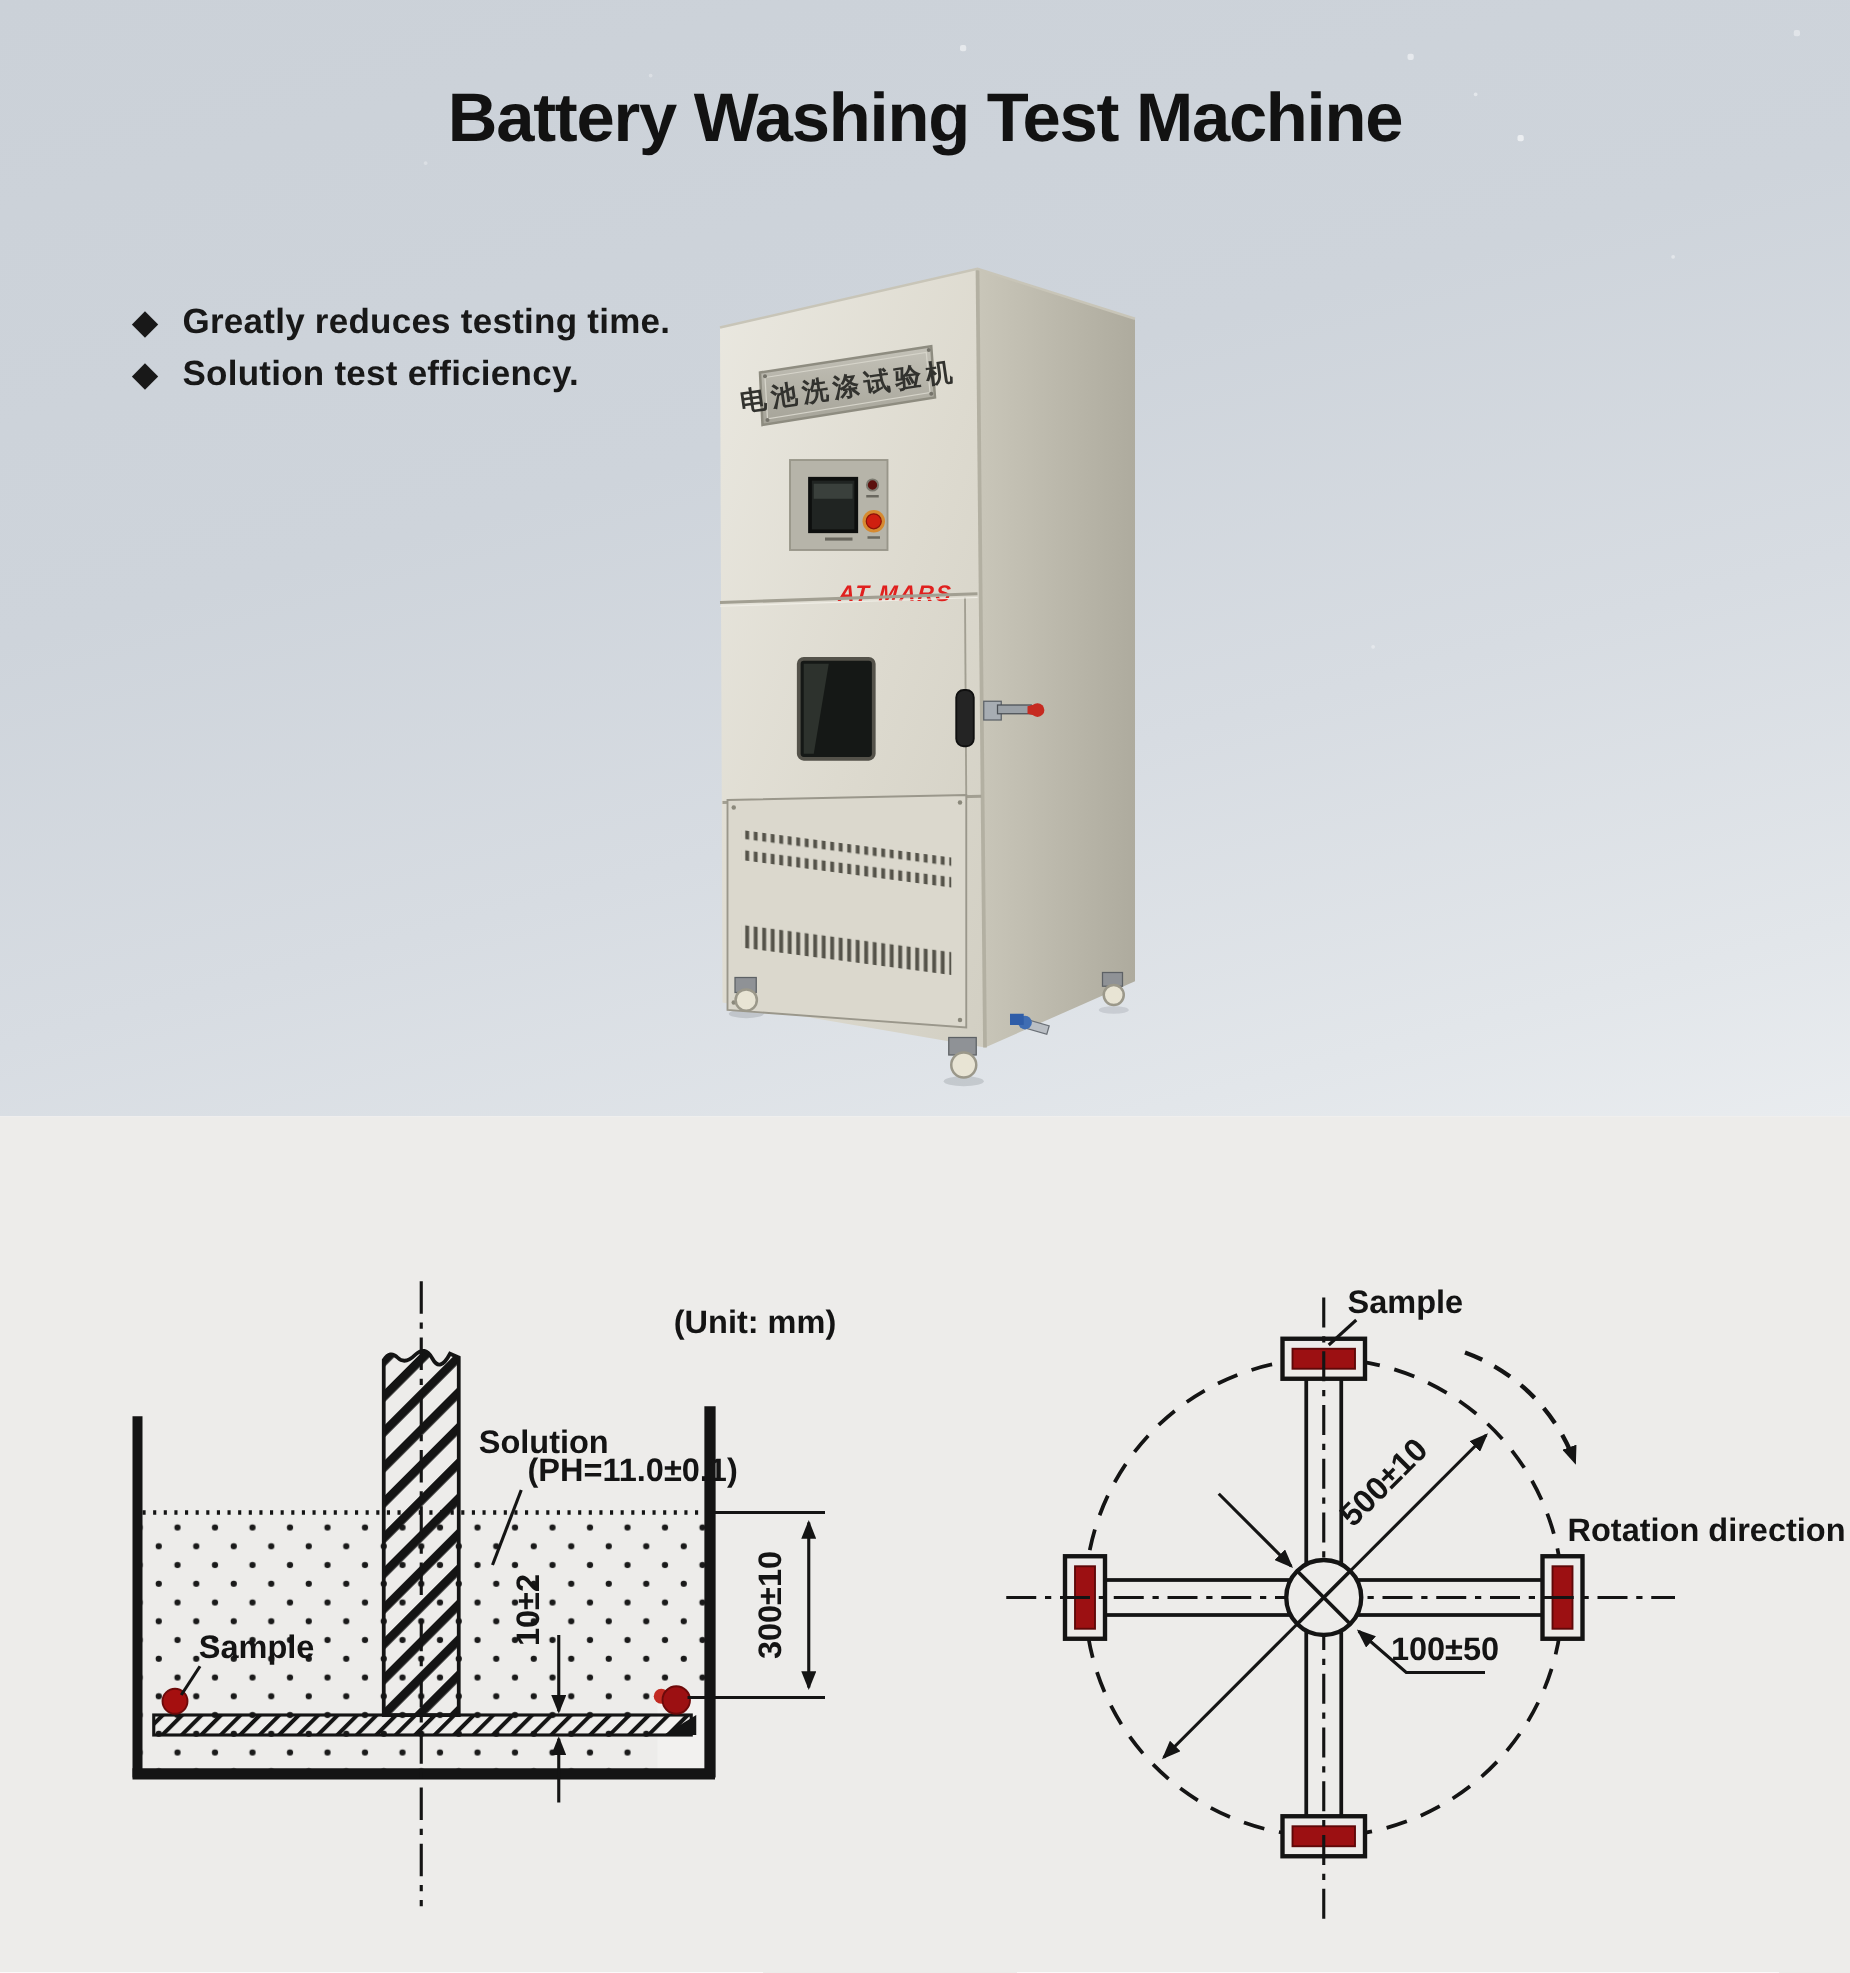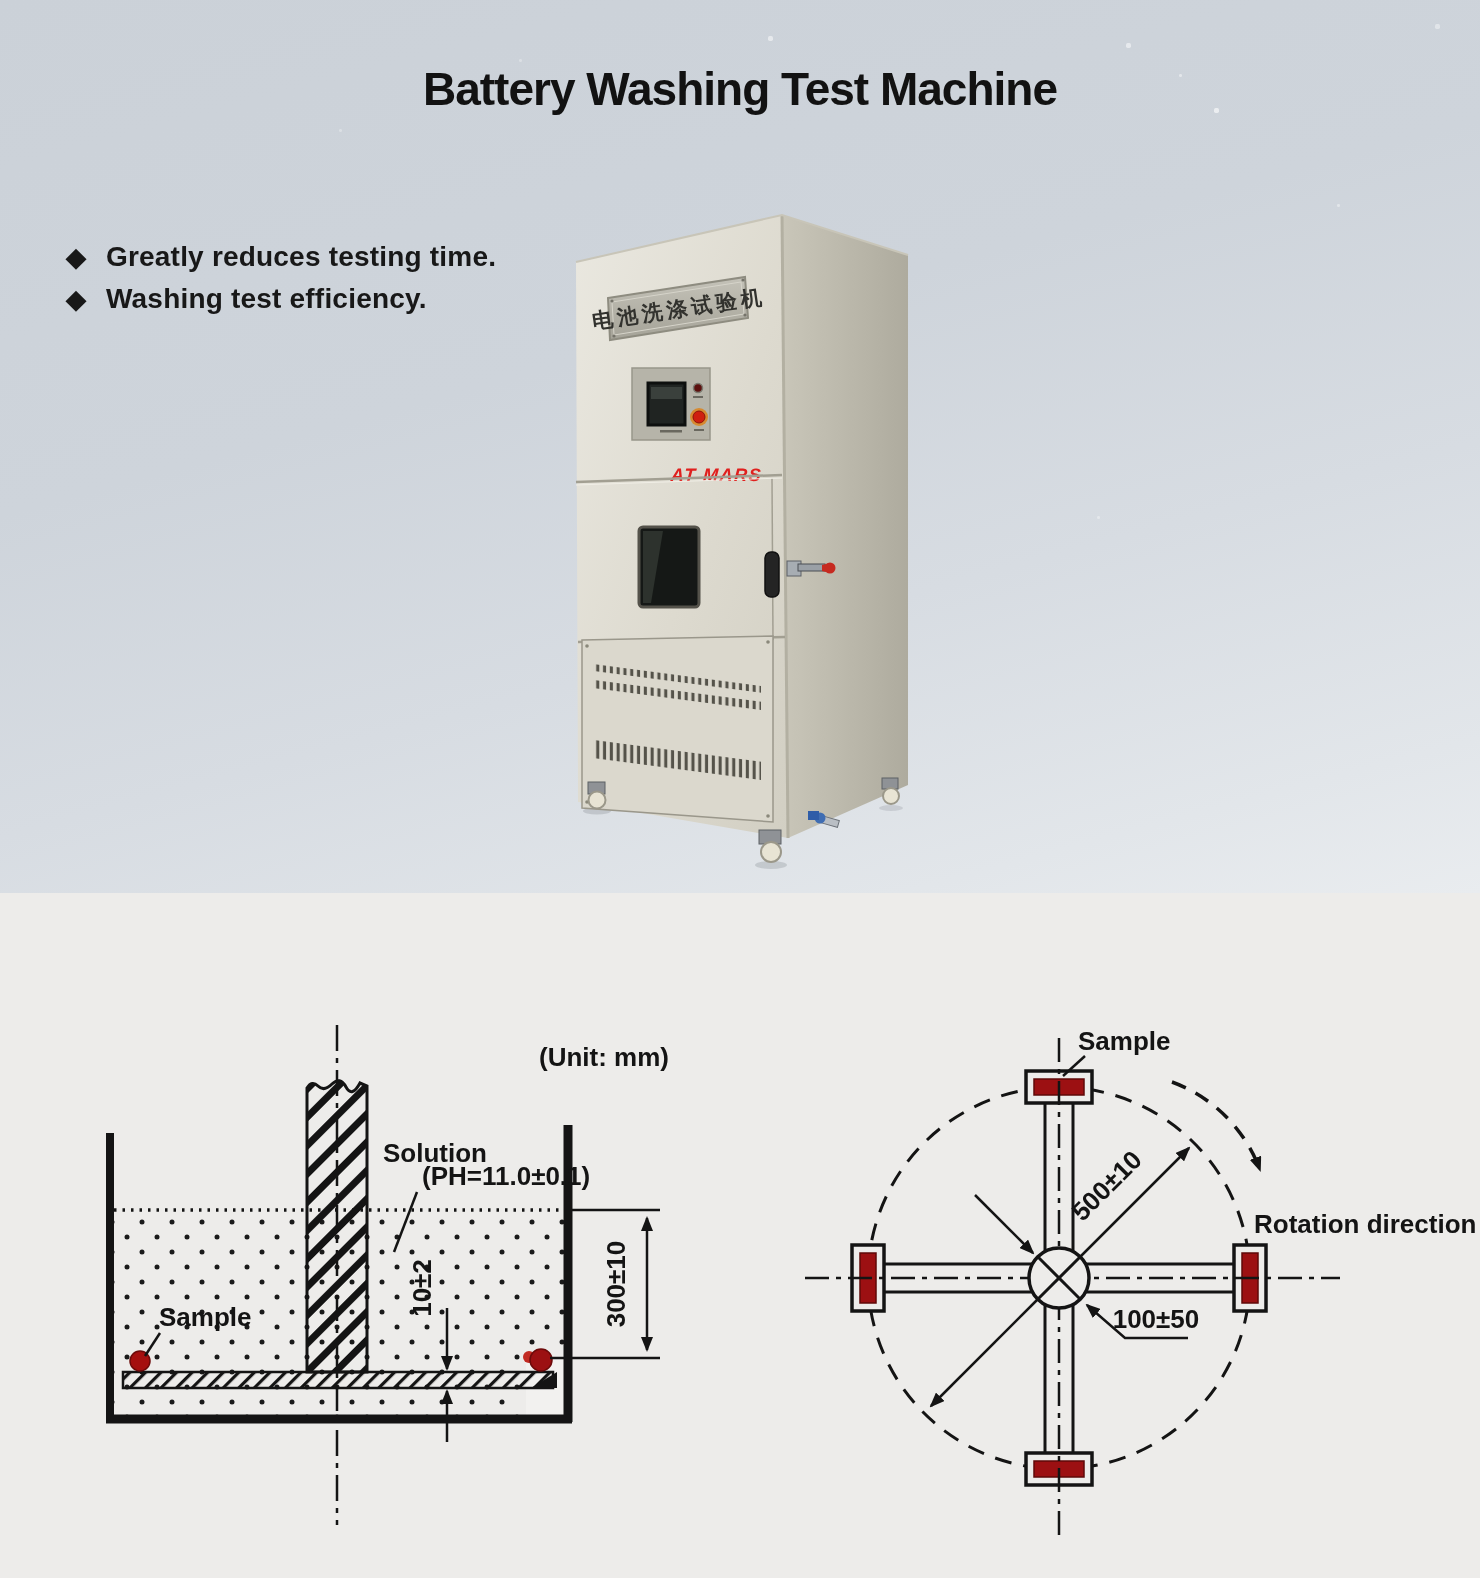--- a/index.html
+++ b/index.html
@@ -8,40 +8,40 @@
   .sec-top{position:absolute;left:0;top:0;width:1480px;height:893px;
     background:linear-gradient(165deg,#cbd1d8 0%,#ced4db 40%,#d7dce2 65%,#e2e6ea 88%,#e9ecef 100%);}
   .stars{position:absolute;left:0;top:0;width:1px;height:1px;border-radius:50%;
     box-shadow:770px 38px 0 2px rgba(255,255,255,.5),1128px 45px 0 2px rgba(255,255,255,.5),
     1180px 75px 0 1px rgba(255,255,255,.45),1216px 110px 0 2px rgba(255,255,255,.6),
     873px 292px 0 1px rgba(255,255,255,.4),1437px 26px 0 2px rgba(255,255,255,.4),
     1338px 205px 0 1px rgba(255,255,255,.4),1098px 517px 0 1px rgba(255,255,255,.35),
     340px 130px 0 1px rgba(255,255,255,.3),520px 60px 0 1px rgba(255,255,255,.3);}
   .sec-bottom{position:absolute;left:0;top:893px;width:1480px;height:685px;background:#edecea;}
   .main-title{position:absolute;top:62px;left:0;width:1480px;text-align:center;
-    font-size:46px;font-weight:700;letter-spacing:-1px;color:#121212;margin:0;}
+    font-size:55px;font-weight:700;letter-spacing:-1px;color:#121212;margin:0;}
   .features{position:absolute;left:66px;top:236px;list-style:none;margin:0;padding:0;}
-  .features li{font-size:28px;font-weight:600;line-height:42px;color:#181818;letter-spacing:.2px;}
+  .features li{font-size:28px;font-weight:600;line-height:42px;color:#181818;letter-spacing:.2px;margin-left:40px;}
   .features .mk{display:inline-block;width:40px;font-size:26px;}
   svg{position:absolute;font-family:"Liberation Sans",sans-serif;}
   #machine-svg{left:540px;top:190px;}
   #diagram-left{left:60px;top:1020px;}
   #diagram-right{left:790px;top:1020px;}
   .dimtext{font-size:26px;font-weight:600;fill:#141414;}
   .lbltext{font-size:26px;font-weight:600;fill:#141414;}
 </style>
 </head>
 <body>
 
 <div class="sec-top">
   <div class="stars"></div>
   <h1 class="main-title">Battery Washing Test Machine</h1>
   <ul class="features">
     <li><span class="mk">◆</span><span>Greatly reduces testing time.</span></li>
-    <li><span class="mk">◆</span><span>Washing test efficiency.</span></li>
+    <li><span class="mk">◆</span><span>Solution test efficiency.</span></li>
   </ul>
 
   <svg id="machine-svg" width="400" height="700" viewBox="0 0 400 700">
     <defs>
       <linearGradient id="gFront" x1="0" y1="0" x2="1" y2="1">
         <stop offset="0" stop-color="#eae8e0"></stop>
           <stop offset=".55" stop-color="#ddDAcf"></stop>
           <stop offset="1" stop-color="#d2cfc3"></stop>
       </linearGradient>
       <linearGradient id="gSide" x1="0" y1="0" x2="1" y2="0">

